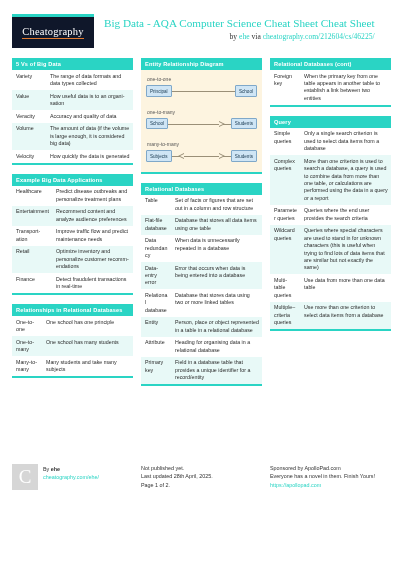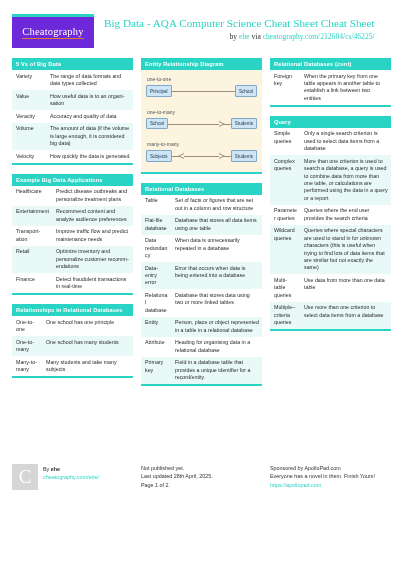--- a/index.html
+++ b/index.html
@@ -14,21 +14,21 @@
 
   
   .header {
     display: flex;
     align-items: flex-start;
     padding: 14px 12px 6px 12px;
     gap: 10px;
   }
   .logo-box {
     width: 82px; height: 34px;
-    background: #6d28d9;
+    background: #0f172a;
     border-top: 3px solid #2ad4c4;
     display: flex; align-items: center; justify-content: center;
     flex: 0 0 auto;
   }
   .logo-text {
     color: #ffffff;
     font-family: "Liberation Serif", serif;
     font-size: 10.5px;
     letter-spacing: .2px;
     border-bottom: 1.5px solid #e07a2f;

